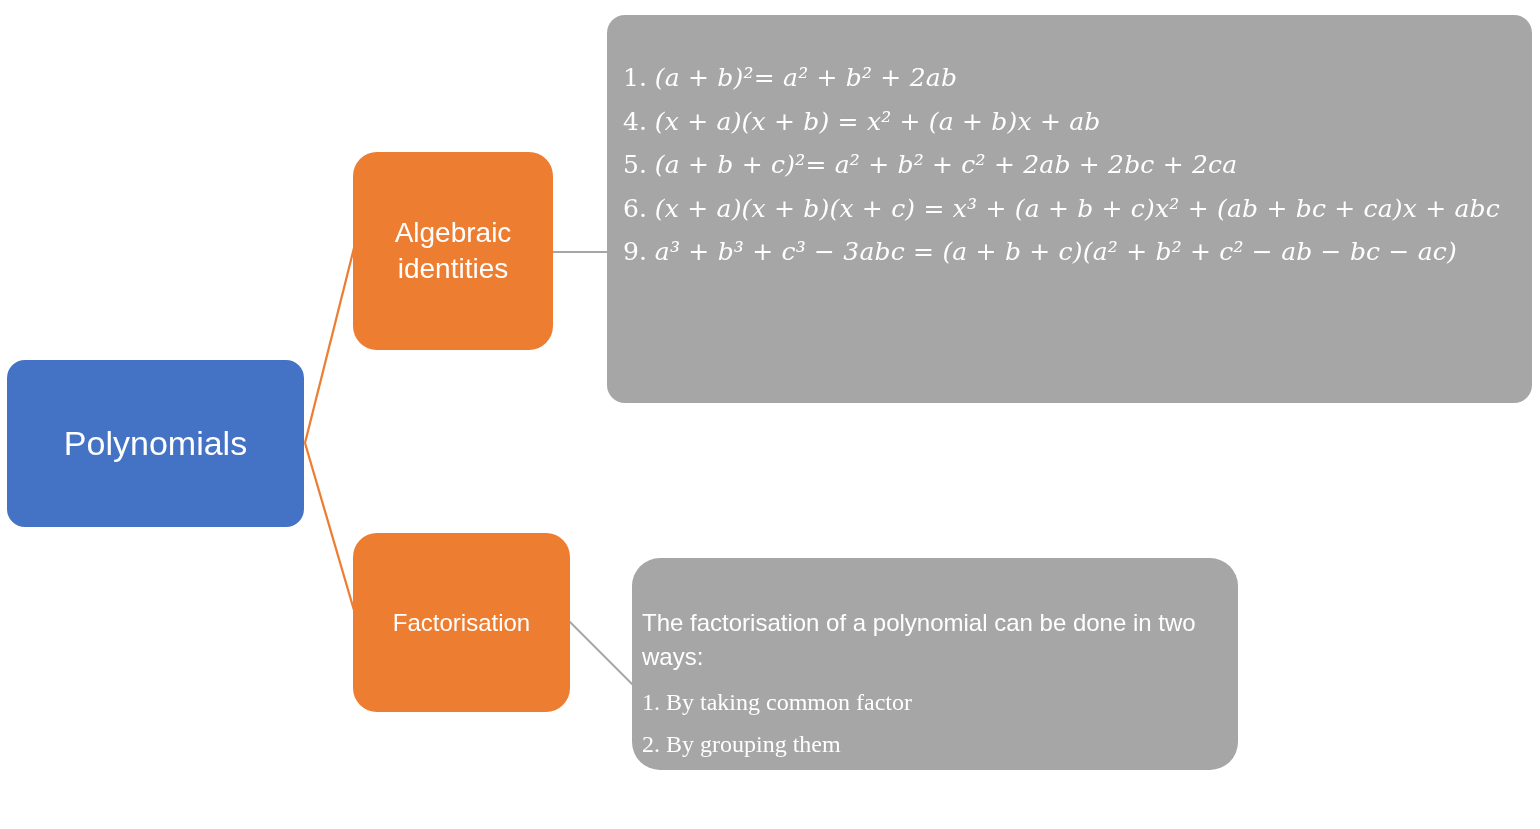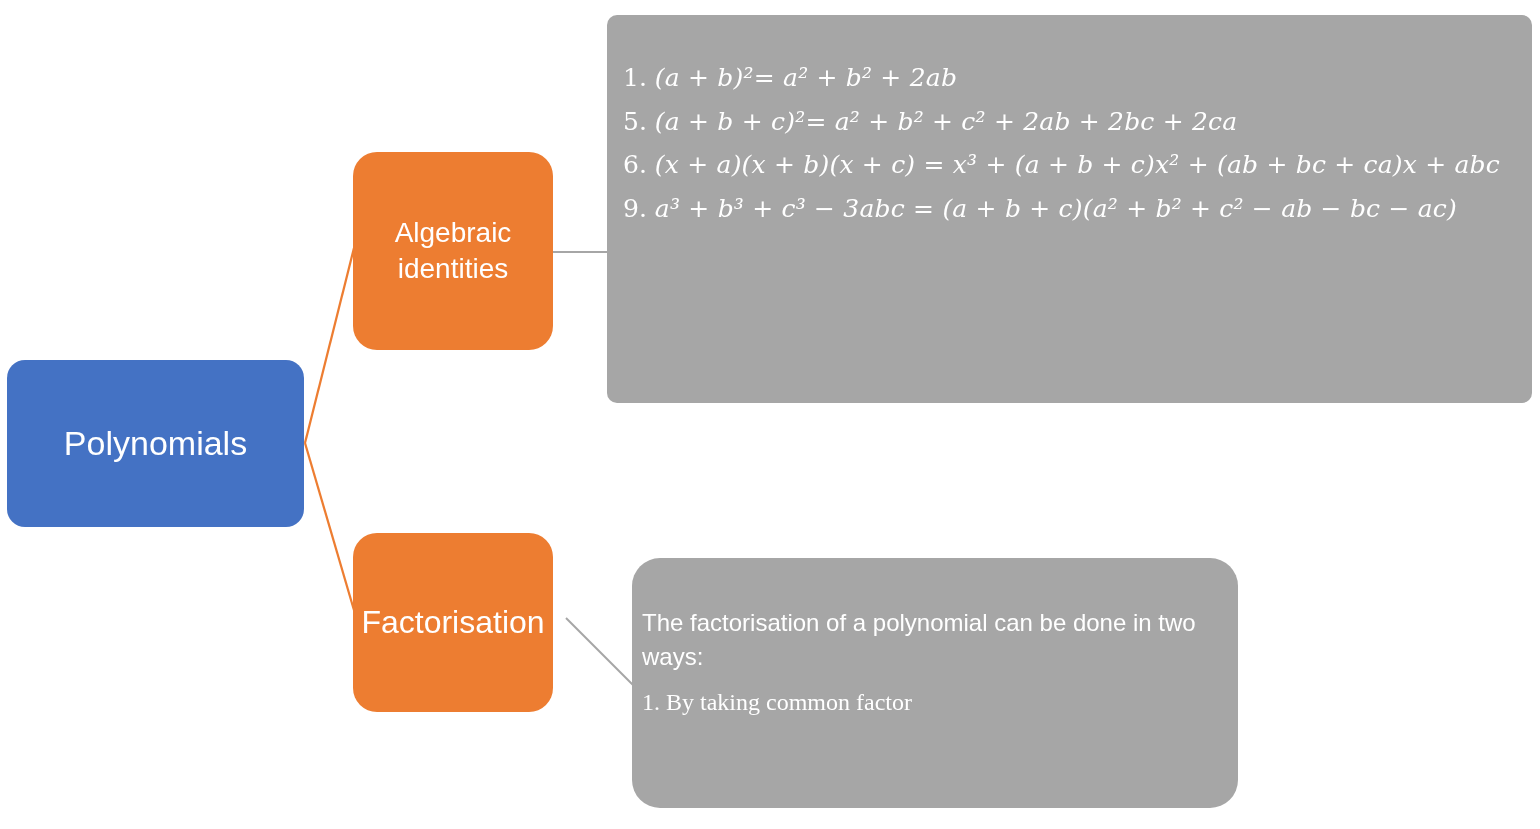--- a/index.html
+++ b/index.html
@@ -22,45 +22,45 @@
     left:7px; top:360px; width:297px; height:167px;
     background:#4472C4; border-radius:18px;
     font-size:34px;
   }
   .node-identities {
     left:353px; top:152px; width:200px; height:198px;
     background:#ED7D31; border-radius:24px;
     font-size:28px; line-height:1.3; padding:0 28px;
   }
   .node-factorisation {
-    left:353px; top:533px; width:200px; height:179px;
+    left:353px; top:533px; width:217px; height:179px;
     background:#ED7D31; border-radius:24px;
-    font-size:32px;
+    font-size:24px;
   }
 
   .panel {
     position:absolute;
     background:#A6A6A6; color:#ffffff;
     box-sizing:border-box;
   }
   .panel-identities {
     left:607px; top:15px; width:925px; height:388px;
-    border-radius:10px;
+    border-radius:18px;
     padding:41px 14px 0 16px;
   }
   .identity-row {
     font-family:"DejaVu Serif", serif;
     font-size:25px; line-height:43.5px;
     white-space:nowrap;
   }
   .identity-num { font-style:normal; margin-right:8px; }
   .identity-formula { font-style:italic; letter-spacing:0.2px; }
 
   .panel-factorisation {
-    left:632px; top:558px; width:606px; height:250px;
+    left:632px; top:558px; width:606px; height:212px;
     border-radius:28px;
     padding:48px 14px 0 10px;
     font-size:24px;
   }
   .facto-intro { line-height:34px; margin:0 0 12px 0; }
   .way-item { line-height:32px; margin:0 0 10px 0;font-family:Liberation Serif, serif; }
 </style>
 </head>
 <body>
 
@@ -86,20 +86,23 @@
   </div>
 
   <div class="panel panel-identities">
 
       <div class="identity-row">
         <span class="identity-num">1.</span><span class="identity-formula">(a + b)²=  a² + b² + 2ab</span>
       </div>
 
 
 
+      <div class="identity-row">
+        <span class="identity-num">4.</span><span class="identity-formula">(x + a)(x + b) = x² + (a + b)x + ab</span>
+      </div>
 
       <div class="identity-row">
         <span class="identity-num">5.</span><span class="identity-formula">(a + b + c)²= a² + b² + c² + 2ab + 2bc + 2ca</span>
       </div>
 
       <div class="identity-row">
         <span class="identity-num">6.</span><span class="identity-formula">(x + a)(x + b)(x + c) = x³ + (a + b + c)x² + (ab + bc + ca)x + abc</span>
       </div>
 
 
@@ -108,16 +111,17 @@
         <span class="identity-num">9.</span><span class="identity-formula">a³ + b³ + c³ − 3abc = (a + b + c)(a² + b² + c² − ab − bc − ac)</span>
       </div>
     </div>
 
   <div class="panel panel-factorisation">
     <p class="facto-intro">The factorisation of a polynomial can be done in two ways:</p>
     <div>
 
         <div class="way-item">1. By taking common factor</div>
 
+        <div class="way-item">2. By grouping them</div>
       </div>
   </div>
 
 </div>
 
 </body></html>

